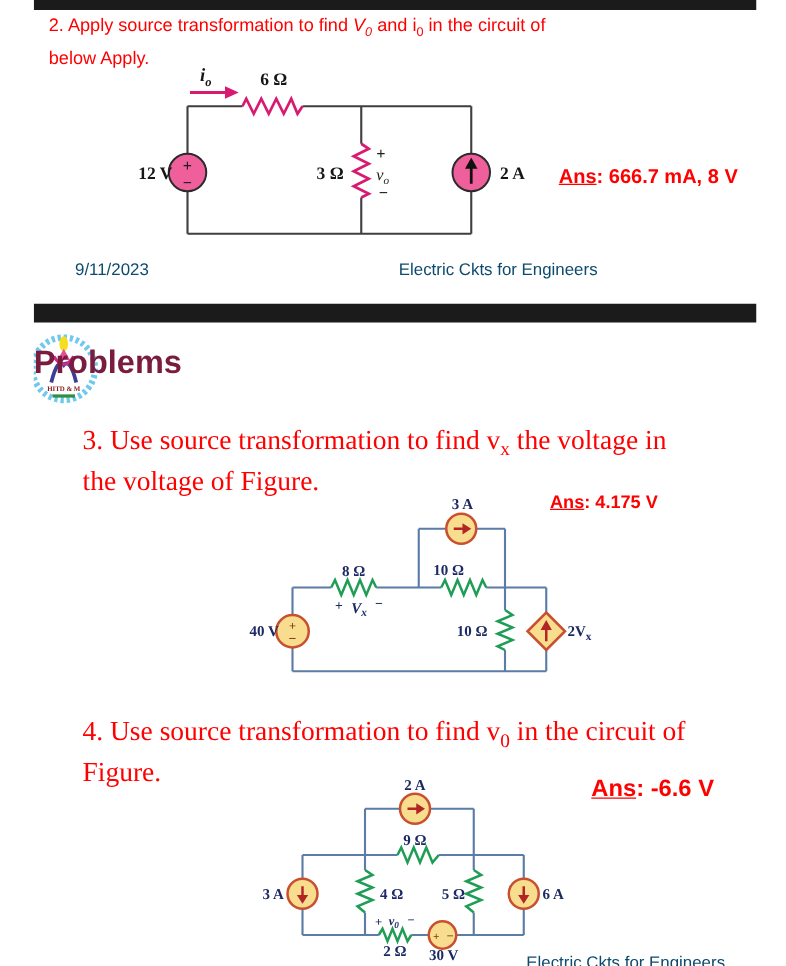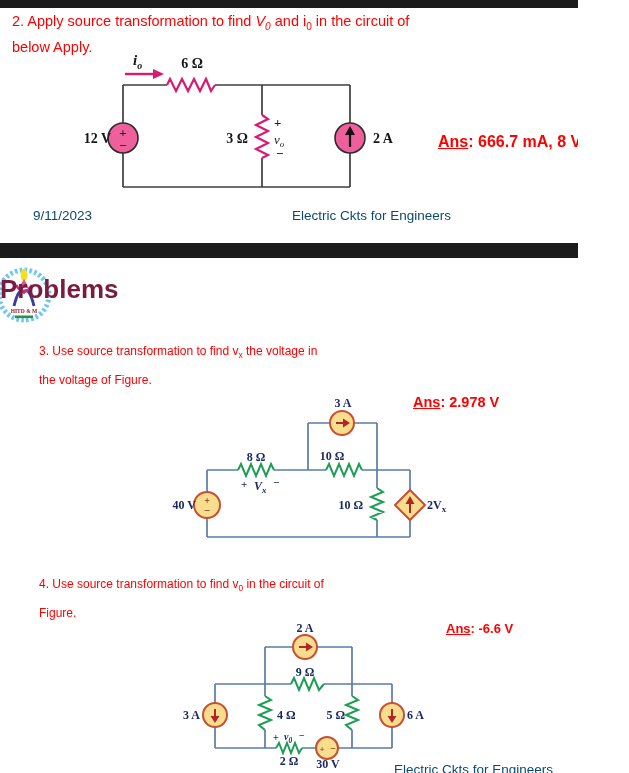--- a/index.html
+++ b/index.html
@@ -1,41 +1,41 @@
 <!DOCTYPE html>
 <html><head>
 <meta charset="utf-8">
 <style>
   html,body{margin:0;padding:0;}
   body{width:629px;height:773px;overflow:hidden;background:#ffffff;
        font-family:"Liberation Sans",sans-serif;}
-  #page{position:relative;width:578px;height:773px;background:#ffffff;overflow:hidden;}
+  #page{position:relative;width:578px;height:773px;background:#ffffff;overflow:hidden;margin-left:27px;}
   .bar{position:absolute;left:0;width:629px;background:#1b1b1b;}
   .redtext{position:absolute;color:#ff0000;}
   .ans{position:absolute;color:#ff0000;font-weight:bold;white-space:nowrap;}
   .ans .ans-label{text-decoration:underline;}
   .footer{position:absolute;color:#0c4a6e;font-size:13.5px;white-space:nowrap;}
   .p-title{font-size:14.5px;line-height:20px;font-weight:400;}
-  .p-body{font-size:12px;line-height:25px;}
+  .p-body{font-size:22px;line-height:25px;font-family:Liberation Serif, serif;}
   svg text{font-family:"Liberation Serif",serif;}
   sub{font-size:70%;}
 </style>
 </head>
 <body>
 
 <div id="page">
 
   <div class="bar" style="top:0;height:8px;"></div>
 
   <div class="redtext p-title" style="left:12px;top:11px;width:560px;">
     <span>2. Apply source transformation to find </span><i><span>V</span><sub>0</sub></i><span> and i</span><sub>0</sub><span> in the circuit of</span><br>
     <span>below Apply.</span>
   </div>
 
-  <div class="ans" style="left:438px;top:133px;font-size:16px;">
+  <div class="ans" style="left:420px;top:133px;font-size:16px;">
     <span class="ans-label">Ans</span><span>: 666.7 mA, 8 V</span>
   </div>
 
   <svg style="position:absolute;left:55px;top:48px;" width="370" height="152" viewBox="0 0 370 152">
     <g stroke="#3f3f3f" stroke-width="1.7" fill="none">
       <path d="M68,37 H112 M160,37 H295 M68,37 V75 M68,105 V139 M68,139 H295 M295,139 V105 M295,75 V37 M207,37 V67 M207,110 V139"></path>
     </g>
     <g stroke="#d81b70" stroke-width="2.2" fill="none">
       <polyline points="112,37 115,31 121,43 127,31 133,43 139,31 145,43 151,31 156,43 160,37"></polyline>
       <polyline points="207,67 213,71 201,77 213,83 201,89 213,95 201,101 213,107 207,110"></polyline>
@@ -86,21 +86,21 @@
 
   <div style="position:absolute;left:0;top:274px;width:629px;text-align:left;color:#7a1c3e;
               font-size:26px;font-weight:bold;">Problems</div>
 
   <div class="redtext p-body" style="left:39px;top:339px;width:560px;">
     <span>3. Use source transformation to find v</span><sub>x</sub><span> the voltage in</span><br>
     <span>the voltage of Figure.</span>
   </div>
 
   <div class="ans" style="left:413px;top:394px;font-size:14.5px;">
-    <span class="ans-label">Ans</span><span>: 2.978 V</span>
+    <span class="ans-label">Ans</span><span>: 4.175 V</span>
   </div>
 
   <svg style="position:absolute;left:160px;top:393px;" width="310" height="152" viewBox="0 0 310 152">
     <g stroke="#5b7ca6" stroke-width="1.7" fill="none">
       <path d="M47,77 H78 M114,77 H166 M202,77 H250 M148,77 V30 M148,30 H170 M194,30 H217 M217,30 V77
                M47,77 V99 M47,125 V144 M47,144 H250 M250,144 V127 M250,97 V77 M217,77 V95 M217,127 V144"></path>
     </g>
     <g stroke="#1f9d55" stroke-width="2" fill="none">
       <polyline points="78,77 81,71 86,83 91,71 96,83 101,71 106,83 111,71 114,77"></polyline>
       <polyline points="166,77 169,71 174,83 179,71 184,83 189,71 194,83 199,71 202,77"></polyline>
@@ -130,21 +130,21 @@
     <text x="36" y="116" font-size="12" font-weight="bold" text-anchor="end" fill="#1b2a63">40 V</text>
     <text x="203" y="116" font-size="12" font-weight="bold" text-anchor="end" fill="#1b2a63">10 Ω</text>
     <text x="267" y="116" font-size="12" font-weight="bold" fill="#1b2a63"><tspan>2V</tspan><tspan dy="3" font-size="9">x</tspan></text>
   </svg>
 
   <div class="redtext p-body" style="left:39px;top:572px;width:570px;">
     <span>4. Use source transformation to find v</span><sub>0</sub><span> in the circuit of</span><br>
     <span>Figure.</span>
   </div>
 
-  <div class="ans" style="left:446px;top:621px;font-size:13px;">
+  <div class="ans" style="left:446px;top:621px;font-size:19px;">
     <span class="ans-label">Ans</span><span>: -6.6 V</span>
   </div>
 
   <svg style="position:absolute;left:175px;top:616px;" width="285" height="157" viewBox="0 0 285 157">
     <g stroke="#5b7ca6" stroke-width="1.7" fill="none">
       <path d="M90,31 H118 M142,31 H177 M90,31 V68 M177,31 V68
                M40,68 H116 M149,68 H217
                M40,68 V87 M40,111 V132 M217,68 V87 M217,111 V132
                M90,68 V80 M90,114 V132 M177,68 V80 M177,114 V132
                M40,132 H101 M127,132 H141 M163,132 H217"></path>

